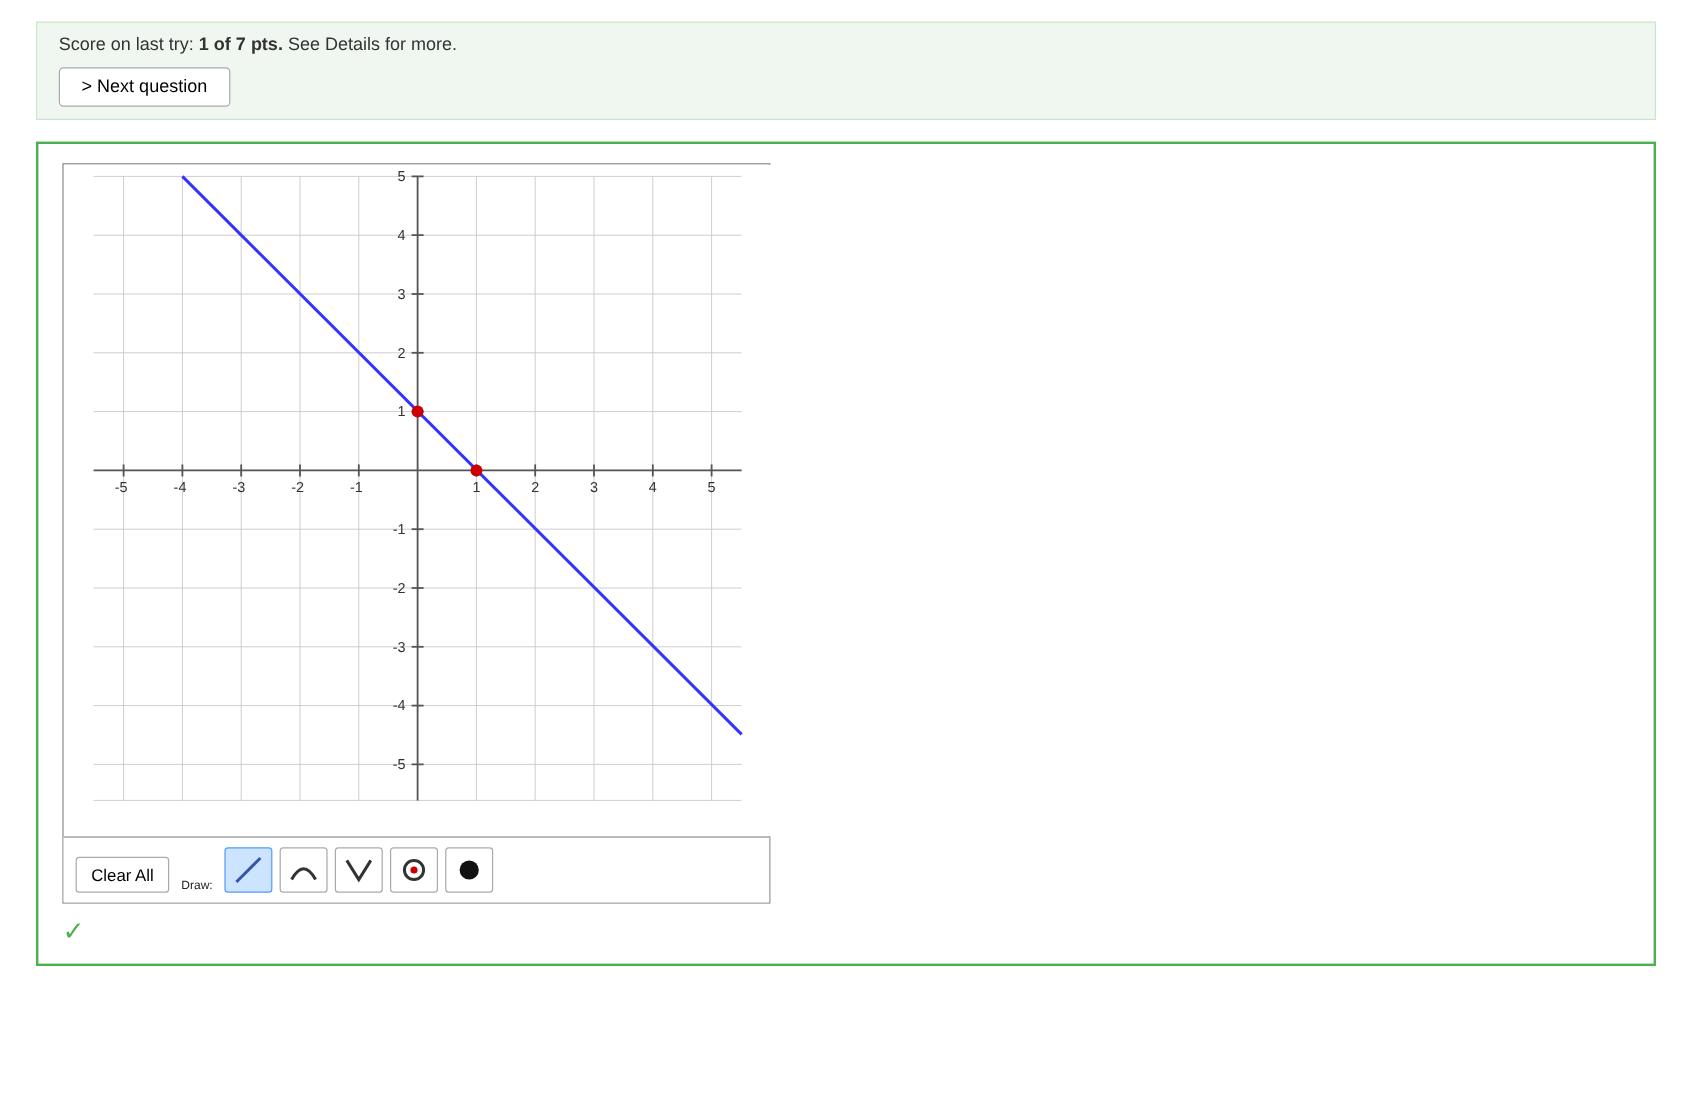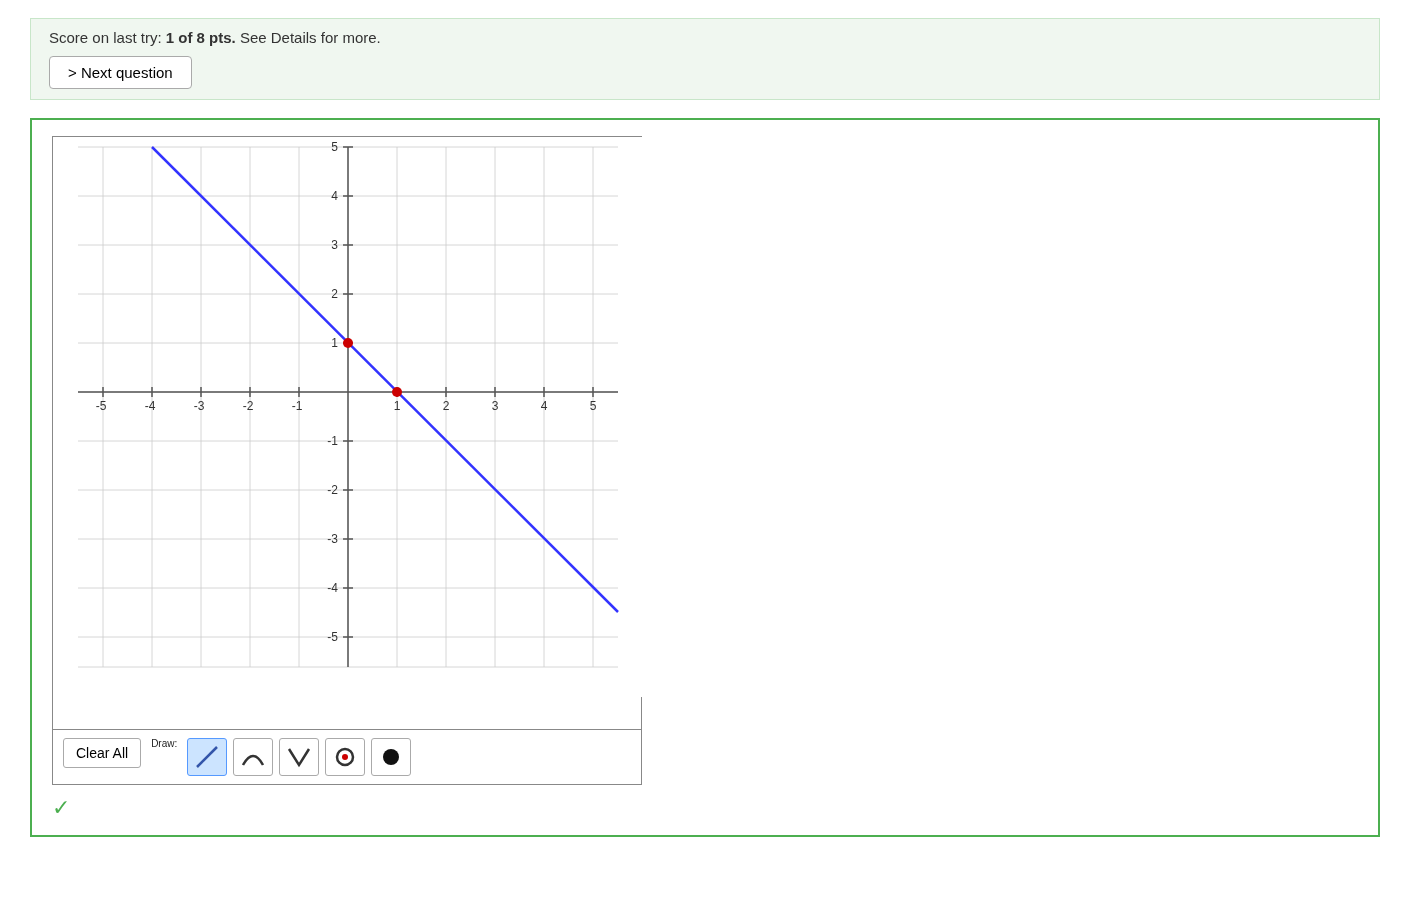--- a/index.html
+++ b/index.html
@@ -72,26 +72,25 @@
       overflow: hidden;
     }
     
     .grid-svg {
       position: absolute;
       top: 0; left: 0;
       width: 100%; height: 100%;
     }
     .toolbar {
       display: flex;
-      align-items: flex-start;
+      align-items: flex-end;
       border-top: 1.5px solid #888;
       padding: 8px 10px;
       gap: 6px;
       background: #fff;
-      margin-top: 32px;
     }
     .clear-all-btn {
       border: 1.5px solid #aaa;
       background: #fff;
       padding: 6px 12px;
       cursor: pointer;
       font-size: 14px;
       border-radius: 3px;
     }
     .draw-label {
@@ -121,21 +120,21 @@
       color: #4caf50;
     }
   </style>
 </head>
 <body>
 
 <div class="page-container">
 
   <div class="score-bar">
     <div class="score-text">
-      Score on last try: <strong>1 of 8 pts.</strong> See Details for more.
+      Score on last try: <strong>1 of 7 pts.</strong> See Details for more.
     </div>
     <button class="next-question-btn">
       <span>&gt; Next question</span>
     </button>
   </div>
 
   <div class="problem-section">
 
     <div class="graph-and-tools">
       <div class="graph-wrapper">

